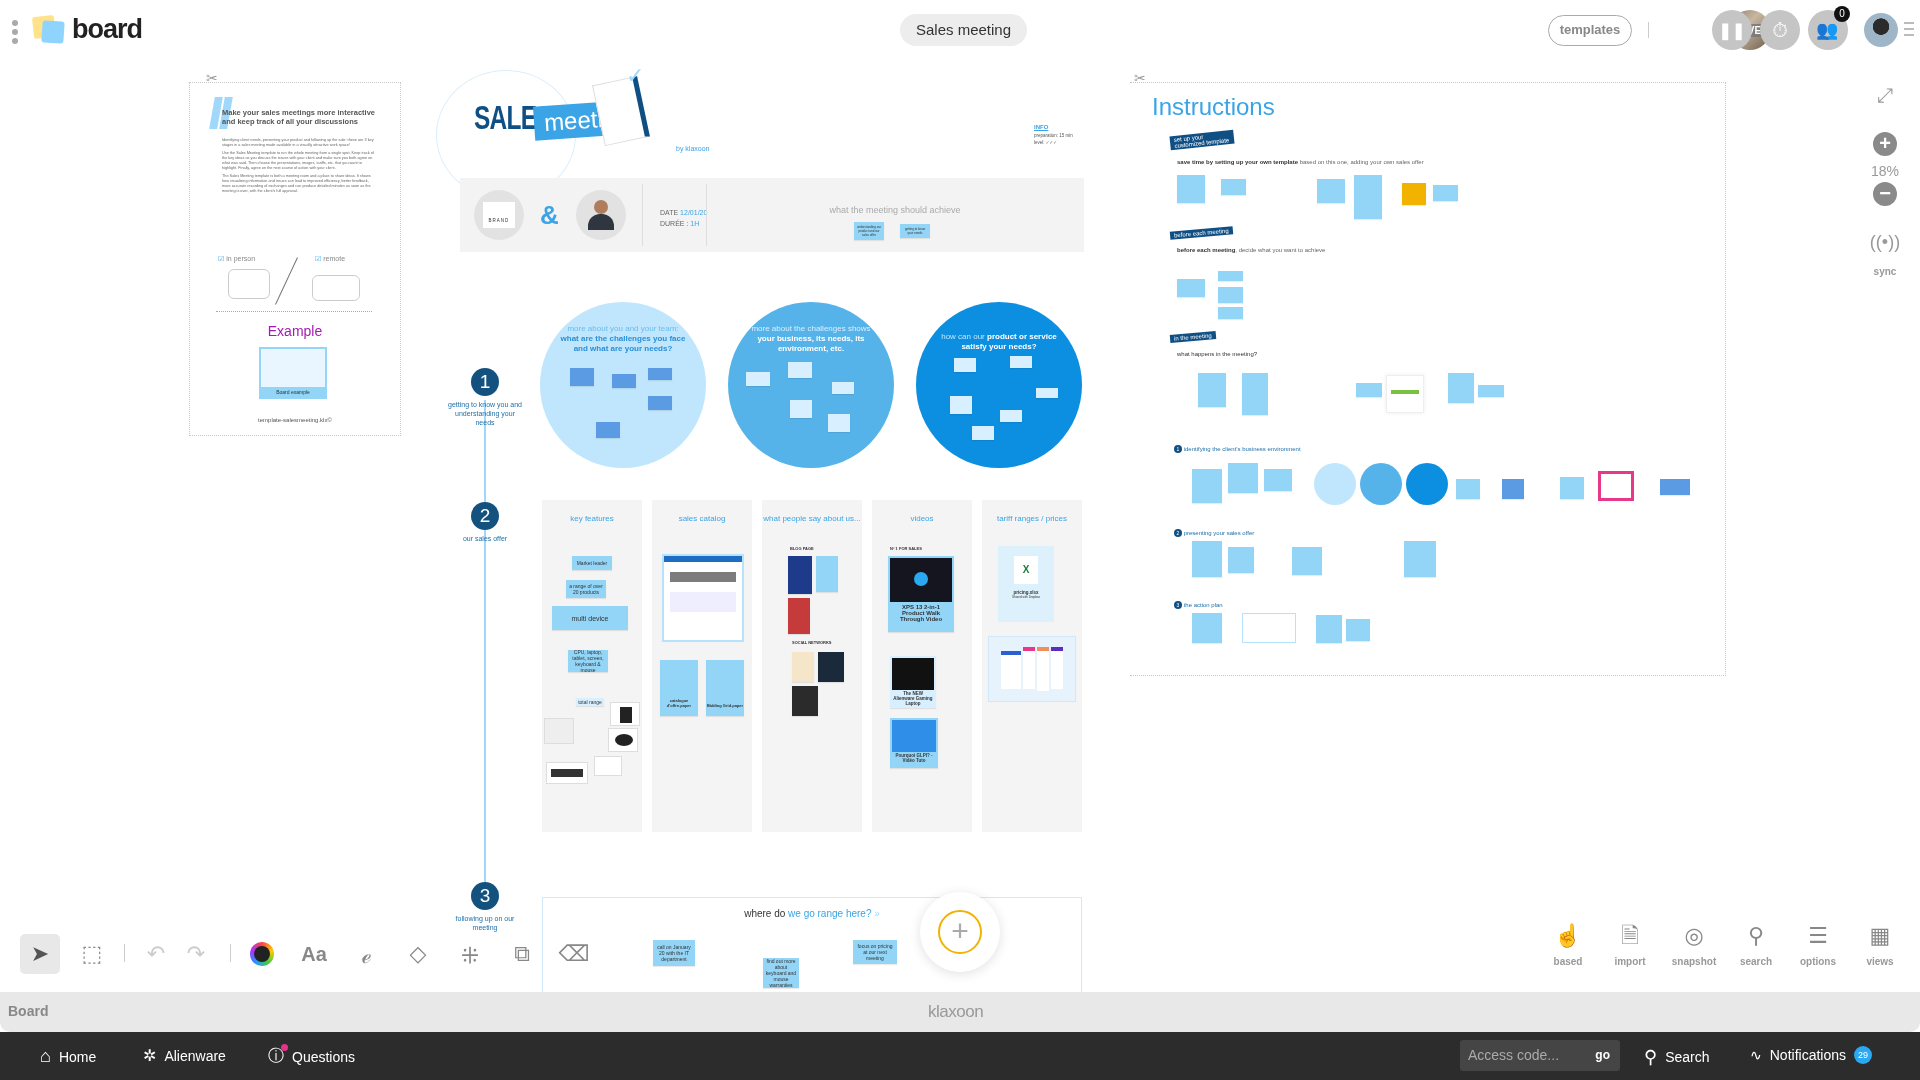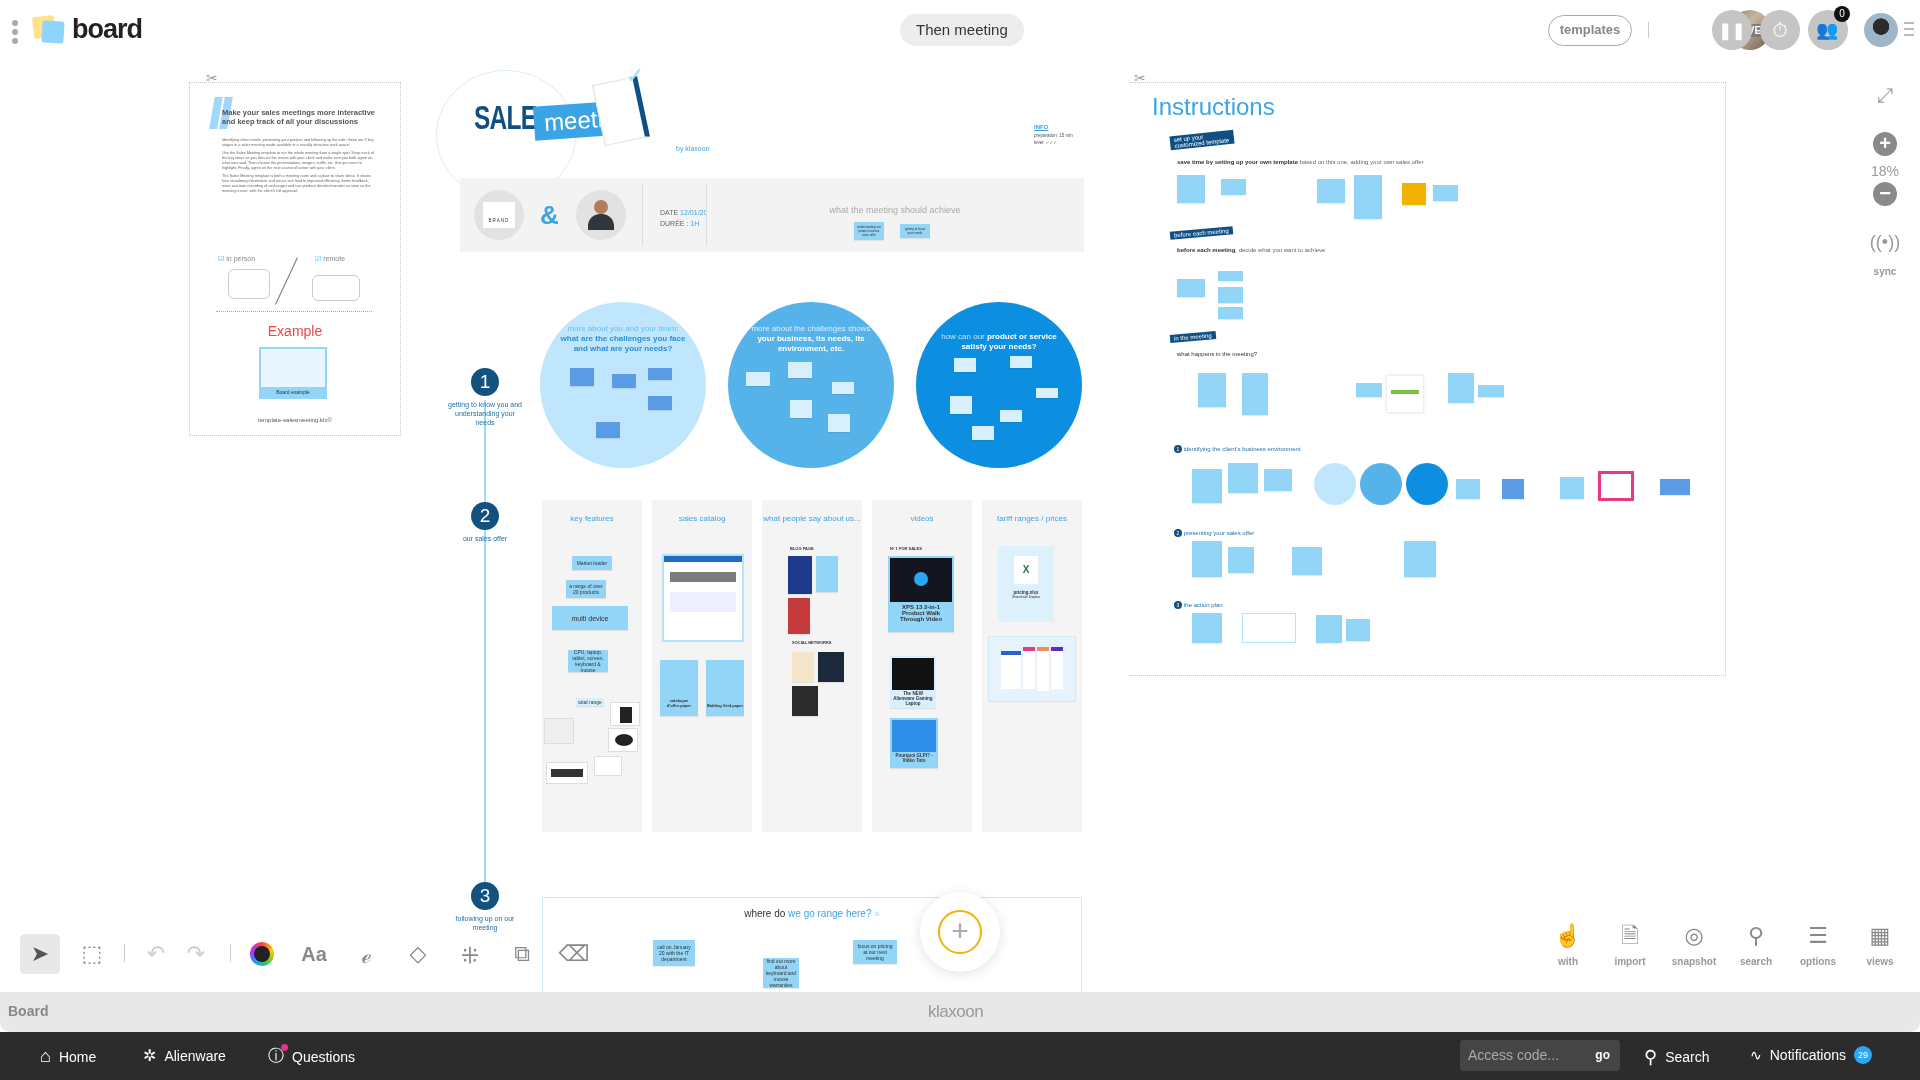--- a/index.html
+++ b/index.html
@@ -64,21 +64,21 @@
 
 <div id="header">
   <div class="dots">
       <span></span>
       <span></span>
       <span></span>
     </div>
   <div class="logo-sq1"></div>
   <div class="logo-sq2"></div>
   <div class="logo-text">board</div>
-  <div class="title-pill">Then meeting</div>
+  <div class="title-pill">Sales meeting</div>
   <div class="tpl-btn">templates</div>
   <div class="hdr-sep"></div>
   <div class="hdr-circle live" style="left:1730px;">
       <span>LIVE</span>
     </div>
   <div class="hdr-circle" style="left:1712px; font-size:16px; font-weight:bold;">❚❚</div>
   <div class="hdr-circle" style="left:1760px; font-size:20px;">⏱</div>
   <div class="hdr-circle" style="left:1808px; font-size:18px;">👥</div>
   <div class="badge0">0</div>
   <div class="hdr-circle avatar-me" style="left:1864px; width:34px; height:34px; top:13px;"></div>
@@ -111,21 +111,21 @@
     <p style="margin-bottom:3px;">Identifying client needs, presenting your product and following up the sale: these are 3 key stages in a sales meeting made available in a visually attractive work space!</p>
     <p style="margin-bottom:3px;">Use the Sales Meeting template to run the whole meeting from a single spot. Keep track of the key ideas as you discuss the issues with your client and make sure you both agree on what was said. Then choose the presentations, images, tariffs, etc. that you want to highlight. Finally, agree on the next course of action with your client.</p>
     <p>The Sales Meeting template is both a meeting room and a place to share ideas. It shows how visualizing information and issues can lead to improved efficiency, better feedback, more accurate recording of exchanges and can produce detailed minutes as soon as the meeting is over, with the client's full approval.</p>
   </div>
   <div class="abs" style="left:28px; top:172px; font-size:7px; color:#888;"><span style="color:#3aa4e6;">☑</span> <span>in person</span></div>
   <div class="abs" style="left:125px; top:172px; font-size:7px; color:#888;"><span style="color:#3aa4e6;">☑</span> <span>remote</span></div>
   <div class="abs" style="left:38px; top:186px; width:42px; height:30px; border:1px solid #ccc; border-radius:6px;"></div>
   <div class="abs" style="left:96px; top:172px; width:1px; height:52px; background:#777; transform:rotate(25deg);"></div>
   <div class="abs" style="left:122px; top:192px; width:48px; height:26px; border:1px solid #ccc; border-radius:6px;"></div>
   <div class="abs" style="left:26px; top:228px; width:156px; border-top:1px dotted #aaa;"></div>
-  <div class="abs" style="left:0; top:240px; width:100%; text-align:center; font-size:14px; color:#ef4444;">Example</div>
+  <div class="abs" style="left:0; top:240px; width:100%; text-align:center; font-size:14px; color:#a21caf;">Example</div>
   <div class="abs" style="left:69px; top:264px; width:68px; height:52px; background:#eaf6ff; border:2px solid #93d5f7;">
     <div style="position:absolute; bottom:0; left:0; right:0; height:10px; background:#93d5f7; font-size:5px; text-align:center; line-height:10px;">Board example</div>
   </div>
   <div class="abs" style="left:0; top:334px; width:100%; text-align:center; font-size:6px; color:#555;">template-salesmeeting.klx©</div>
 </div>
 
 <div class="abs" style="left:436px; top:70px; width:140px; height:130px; border-radius:50%; border:1px solid #dceefb;"></div>
 <div class="abs" style="left:474px; top:98px; font-size:34px; font-weight:bold; color:#0f4f84; transform:scaleX(0.72); transform-origin:left; letter-spacing:-1px;">SALES</div>
 <div class="abs" style="left:534px; top:103px; padding:3px 10px; background:#3aa4e6; color:#fff; font-size:24px; transform:rotate(-4deg);">meeting</div>
 <div class="abs" style="left:598px; top:80px; width:46px; height:62px; background:#fff; border:1px solid #ddd; border-right:5px solid #0f4f84; transform:rotate(-12deg);"></div>
@@ -358,21 +358,21 @@
   </div>
 <div class="tool" style="left:502px;">
     <span>⧉</span>
   </div>
 <div class="tool" style="left:554px;">
     <span>⌫</span>
   </div>
 
 <div class="rtool" style="left:1538px;">
     <div class="ic">☝</div>
-    <div class="lb">with</div>
+    <div class="lb">based</div>
   </div>
 <div class="rtool" style="left:1600px;">
     <div class="ic">🗎</div>
     <div class="lb">import</div>
   </div>
 <div class="rtool" style="left:1664px;">
     <div class="ic">◎</div>
     <div class="lb">snapshot</div>
   </div>
 <div class="rtool" style="left:1726px;">

